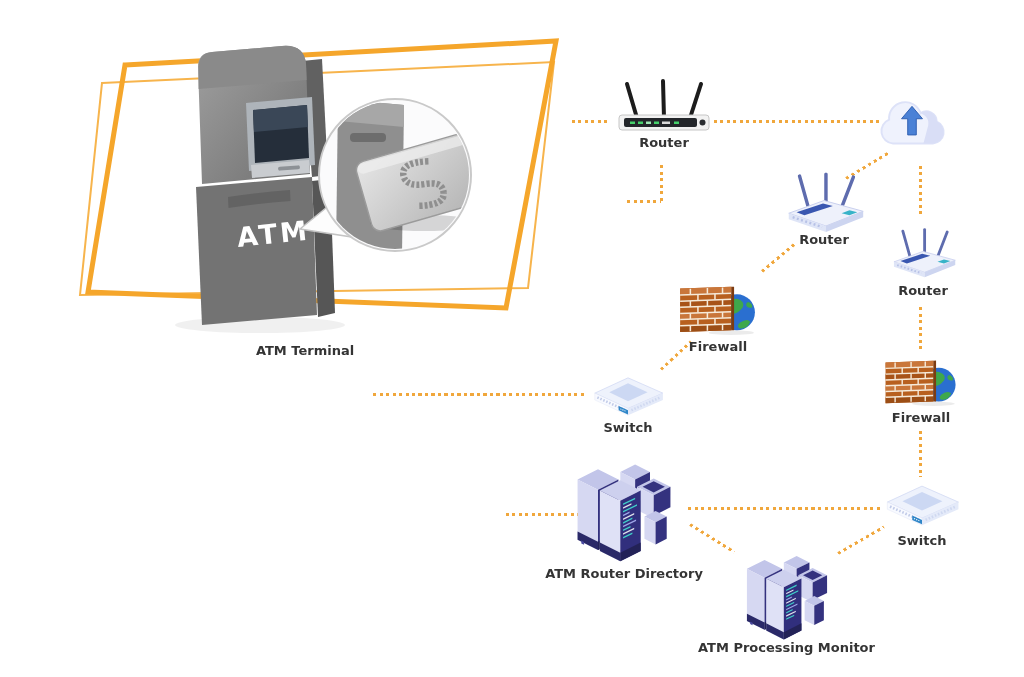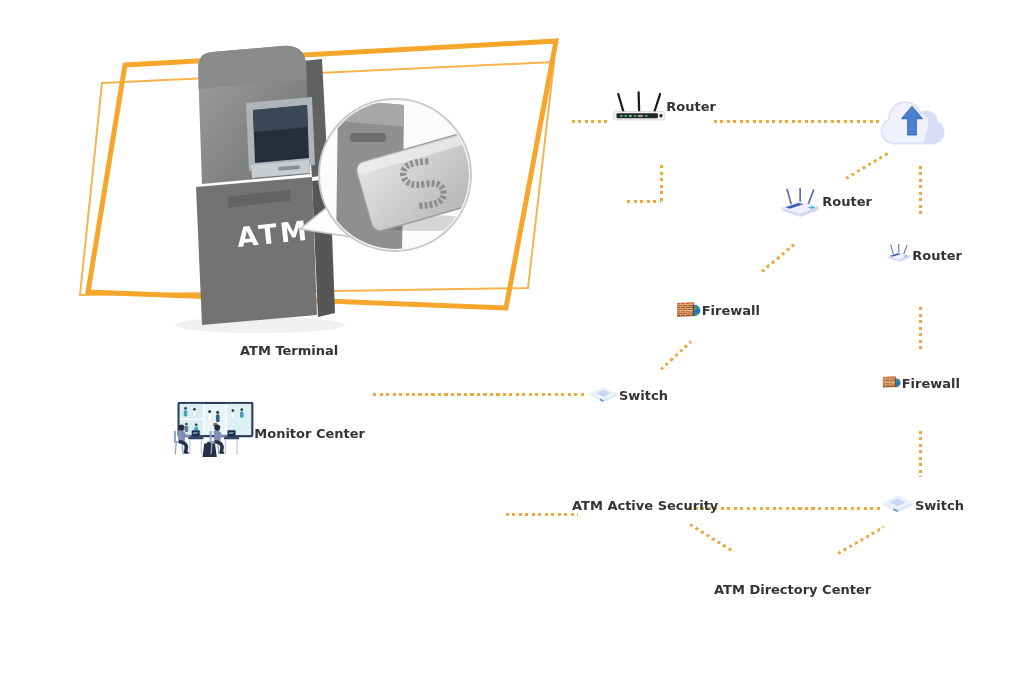--- a/index.html
+++ b/index.html
@@ -1,18 +1,18 @@
 <!DOCTYPE html>
 <html style="--connector: #F0A73C; --label: #343434;"><head>
 <meta charset="utf-8">
 <style>
   html,body{margin:0;padding:0;background:#ffffff;}
   .canvas{position:relative;width:1024px;height:677px;background:#ffffff;overflow:hidden;
           font-family:"DejaVu Sans","Liberation Sans",sans-serif;}
-  .node{position:absolute;display:flex;flex-direction:row;align-items:center;}
+  .node{position:absolute;display:flex;flex-direction:column;align-items:center;}
   .node svg{display:block;}
   .label{margin-top:4px;font-size:13px;font-weight:bold;color:var(--label,#343434);
          text-align:center;white-space:nowrap;line-height:1.1;}
   
   .dh{position:absolute;height:3px;
       background-image:repeating-linear-gradient(90deg,var(--connector,#F0A73C) 0 3px,transparent 3px 6.5px);}
   .dv{position:absolute;width:3px;
       background-image:repeating-linear-gradient(180deg,var(--connector,#F0A73C) 0 3px,transparent 3px 6.5px);}
   .dd{position:absolute;height:3px;transform-origin:0 50%;
       background-image:repeating-linear-gradient(90deg,var(--connector,#F0A73C) 0 3px,transparent 3px 6.5px);}
@@ -397,40 +397,34 @@
     <div class="label">Firewall</div>
   </div>
 
   <div class="node" style="left:588px;top:371px;width:80px">
     <svg width="80" height="46" viewBox="0 0 94 54">
         <use href="#sym-switch"></use>
       </svg>
     <div class="label">Switch</div>
   </div>
 
-  <div class="node" style="left:165px;top:364px;width:200px">
-    <svg width="200" height="136" viewBox="0 0 200 136">
-        <use href="#sym-monitor-center"></use>
-      </svg>
-    <div class="label">Monitor Center</div>
-  </div>
 
 
   <div class="node" style="left:572px;top:446px;width:104px">
     <svg width="104" height="117" viewBox="0 0 112 126">
         <use href="#sym-servers"></use>
       </svg>
-    <div class="label">ATM Active Security</div>
+    <div class="label">ATM Router Directory</div>
   </div>
 
   <div class="node" style="left:714px;top:540px;width:145px">
     <svg width="90" height="101" viewBox="0 0 112 126">
         <use href="#sym-servers"></use>
       </svg>
-    <div class="label" style="margin-top:0">ATM Directory Center</div>
+    <div class="label" style="margin-top:0">ATM Processing Monitor</div>
   </div>
 
   <div class="node" style="left:882px;top:357px;width:78px">
     <svg width="78" height="50" viewBox="0 0 88 56">
         <use href="#sym-firewall"></use>
       </svg>
     <div class="label">Firewall</div>
   </div>
 
   <div class="node" style="left:880px;top:479px;width:84px">

